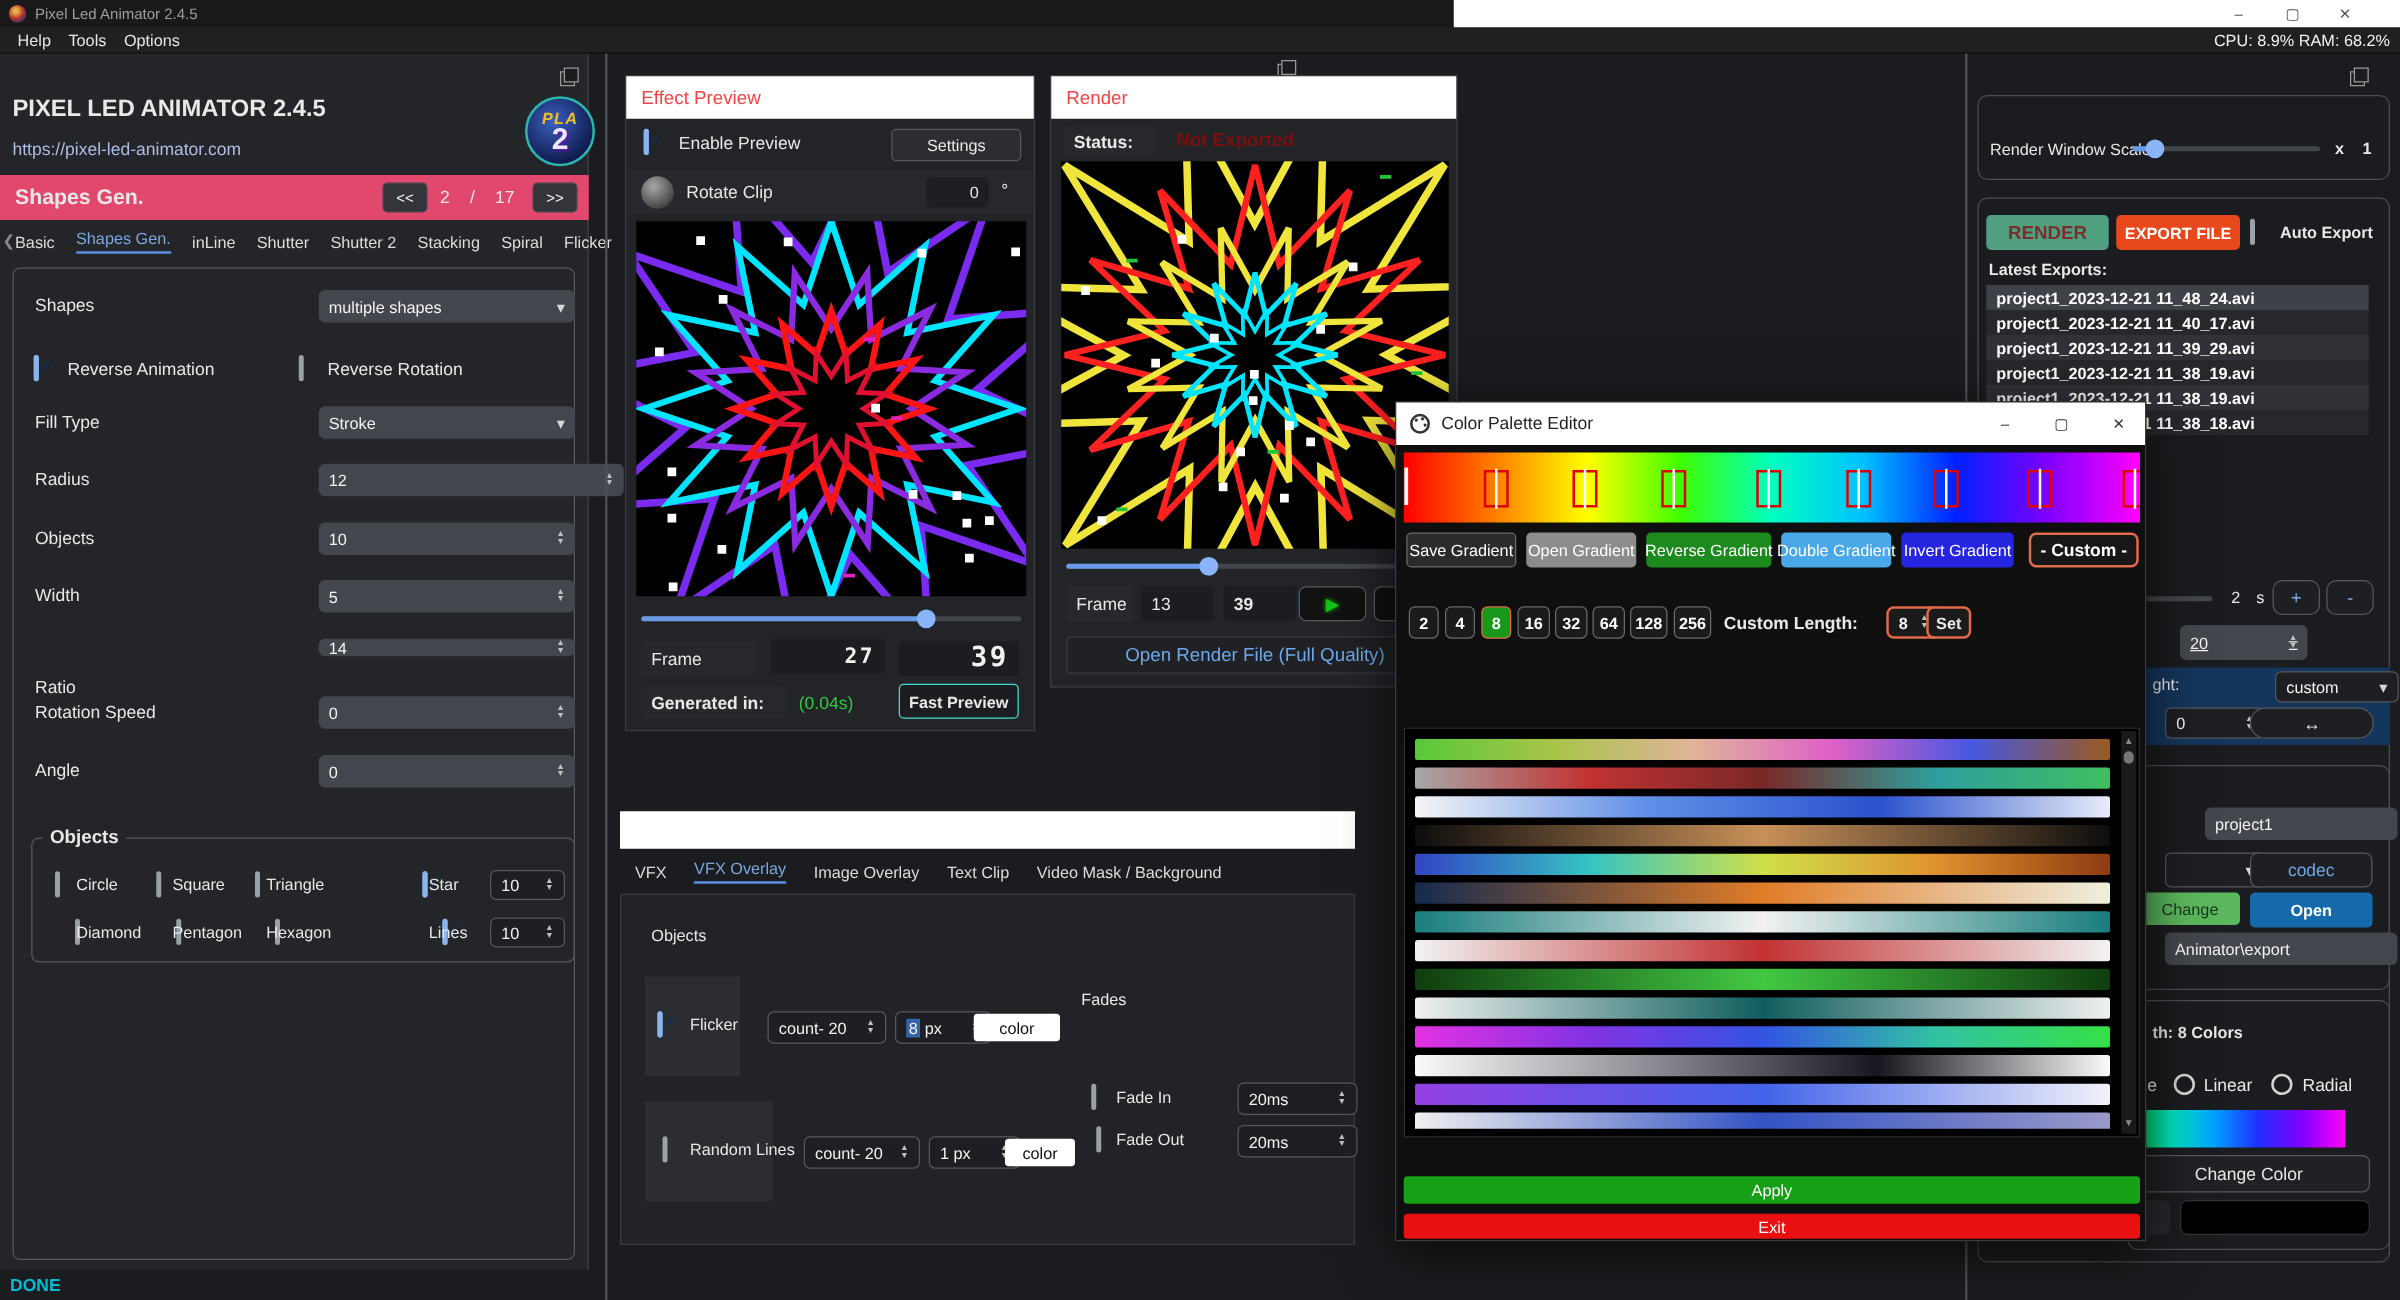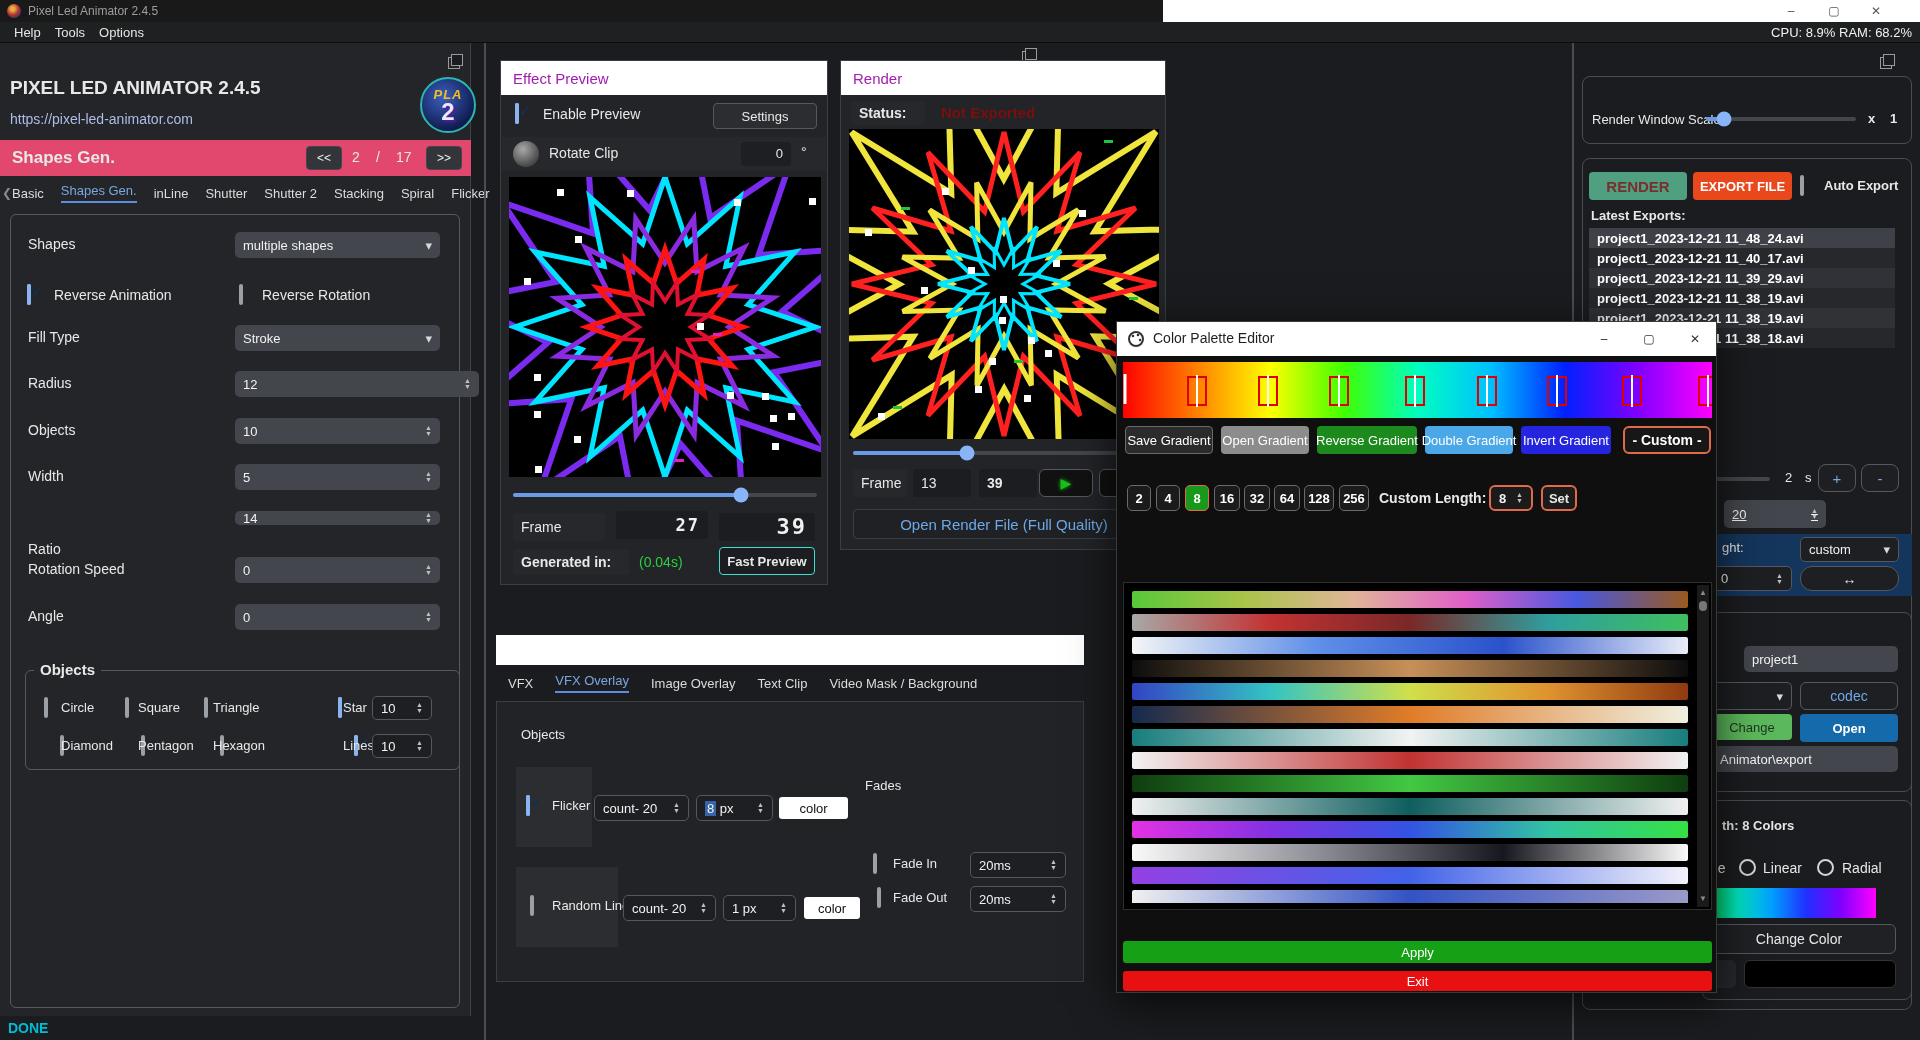--- a/index.html
+++ b/index.html
@@ -7,22 +7,22 @@
   #app{position:relative;width:1920px;height:1040px;background:#1b1c1f;overflow:hidden;}
   .abs{position:absolute;box-sizing:border-box;}
   .flex{display:flex;align-items:center;}
   
   #titlebar{left:0;top:0;width:1920px;height:22px;background:#191919;}
   .tb-white{left:1163px;top:0;width:757px;height:22px;background:#ffffff;}
   .winglyph{width:30px;height:22px;display:flex;align-items:center;justify-content:center;color:#555;font-size:12px;}
   #menubar{left:0;top:22px;width:1920px;height:21px;background:#1f2022;border-bottom:1px solid #0c0c0c;display:flex;align-items:center;}
   .menu-item{margin-left:14px;font-size:13px;color:#e6e6e6;}
   
-  .panel-h{background:#ffffff;color:#a21caf;font-size:15px;display:flex;align-items:center;padding-left:12px;}
-  .field,.spin,.combo{background:#43464c;border-radius:5px;color:#f2f2f2;font-size:13px;display:flex;align-items:center;padding:0 8px;}
+  .panel-h{background:#ffffff;color:#ef4444;font-size:15px;display:flex;align-items:center;padding-left:12px;}
+  .field,.spin,.combo{background:#43464c;border-radius:5px;color:#f2f2f2;font-size:13px;display:flex;align-items:center;padding:0 8px;margin-left:20px;}
   .spin{justify-content:space-between;}
   .combo{justify-content:space-between;}
   .dark{background:#1d1f22;border:1px solid #55585e;}
   .arrows{display:flex;flex-direction:column;align-items:center;line-height:6px;font-size:7px;color:#c0c0c0;}
   .arrows::before{content:"▲";}
   .arrows::after{content:"▼";}
   .chev::before{content:"▾";color:#d8d8d8;font-size:13px;}
   .cb{width:17px;height:17px;border:2px solid #9aa0a6;border-radius:3px;background:transparent;position:relative;}
   .cb.checked{background:#8ab4f0;border-color:#8ab4f0;}
   .cb.checked::after{content:"✓";position:absolute;left:2px;top:-2px;font-size:14px;font-weight:bold;color:#14304e;}
@@ -304,21 +304,21 @@
     <div class="abs" style="left:72px;top:408px;width:58px;height:28px;background:#1b1d20;border-radius:3px;line-height:28px;padding-left:8px;font-size:14px;"><span>13</span></div>
     <div class="abs" style="left:138px;top:408px;width:58px;height:28px;background:#1b1d20;border-radius:3px;line-height:28px;padding-left:8px;font-size:14px;font-weight:bold;"><span>39</span></div>
     <div class="abs btn" style="left:198px;top:408px;width:54px;height:28px;background:#111;border:1px solid #55585e;border-radius:6px;">
       <span style="color:#17c217;font-size:14px;text-shadow:0 0 4px #17c217;">▶</span>
     </div>
     <div class="abs btn" style="left:258px;top:408px;width:56px;height:28px;background:#111;border:1px solid #55585e;border-radius:6px;"></div>
     <div class="abs btn" style="left:12px;top:448px;width:302px;height:30px;background:#1f2124;border:1px solid #3a3d42;color:#6ea8e8;font-size:15px;">Open Render File (Full Quality)</div>
   </div>
 
   
-  <div class="abs" style="left:496px;top:635px;width:670px;height:347px;">
+  <div class="abs" style="left:496px;top:649px;width:670px;height:347px;">
     <div class="abs" style="left:0;top:0;width:588px;height:30px;background:#ffffff;"></div>
     <div class="abs flex" style="left:12px;top:38px;gap:22px;">
       <span class="tab">VFX</span>
       <span class="tab active">VFX Overlay</span>
       <span class="tab">Image Overlay</span>
       <span class="tab">Text Clip</span>
       <span class="tab">Video Mask / Background</span>
     </div>
     <div class="abs" style="left:0;top:66px;width:588px;height:281px;background:#212326;border:1px solid #3a3d42;"></div>
     <span class="abs" style="left:25px;top:92px;font-size:13px;">Objects</span>

